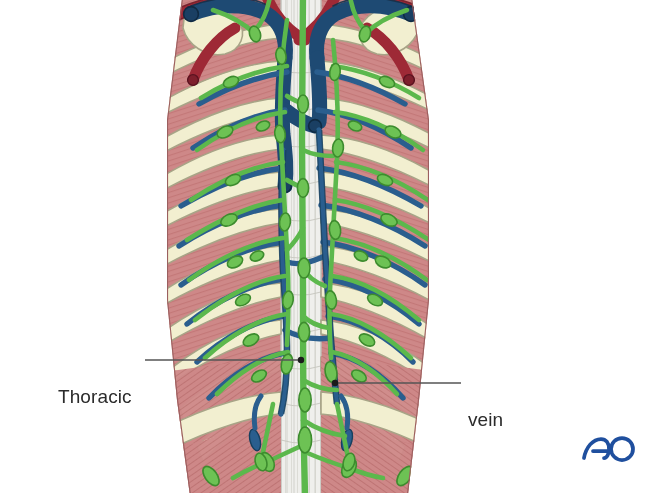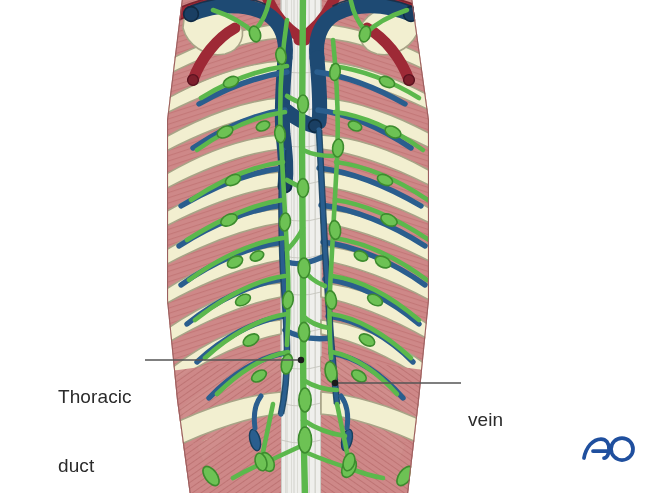--- a/index.html
+++ b/index.html
@@ -330,21 +330,20 @@
       <line x1="320" y1="383" x2="446" y2="383"></line>
     </g>
     <g fill="#1a1a1a">
       <circle cx="286" cy="360" r="3.2"></circle>
       <circle cx="320" cy="383" r="3.2"></circle>
     </g>
   </svg>
 
   <div class="label" id="label-thoracic-duct">
     <span class="lbl-line">Thoracic</span>
-    <span class="lbl-line">duct</span>
   </div>
 
   <div class="label" id="label-hemiazygos">
     <span class="lbl-line">vein</span>
   </div>
 
   <svg id="ao-logo" viewBox="0 0 112 60">
     <g fill="none" stroke="#1F4F9E" stroke-width="7.5" stroke-linecap="round" stroke-linejoin="round">
       <path d="M6 48 C10 26 24 10 40 10 C50 10 56 18 56 30 C56 40 52 48 46 48"></path>
       <path d="M24 34 L52 34"></path>

